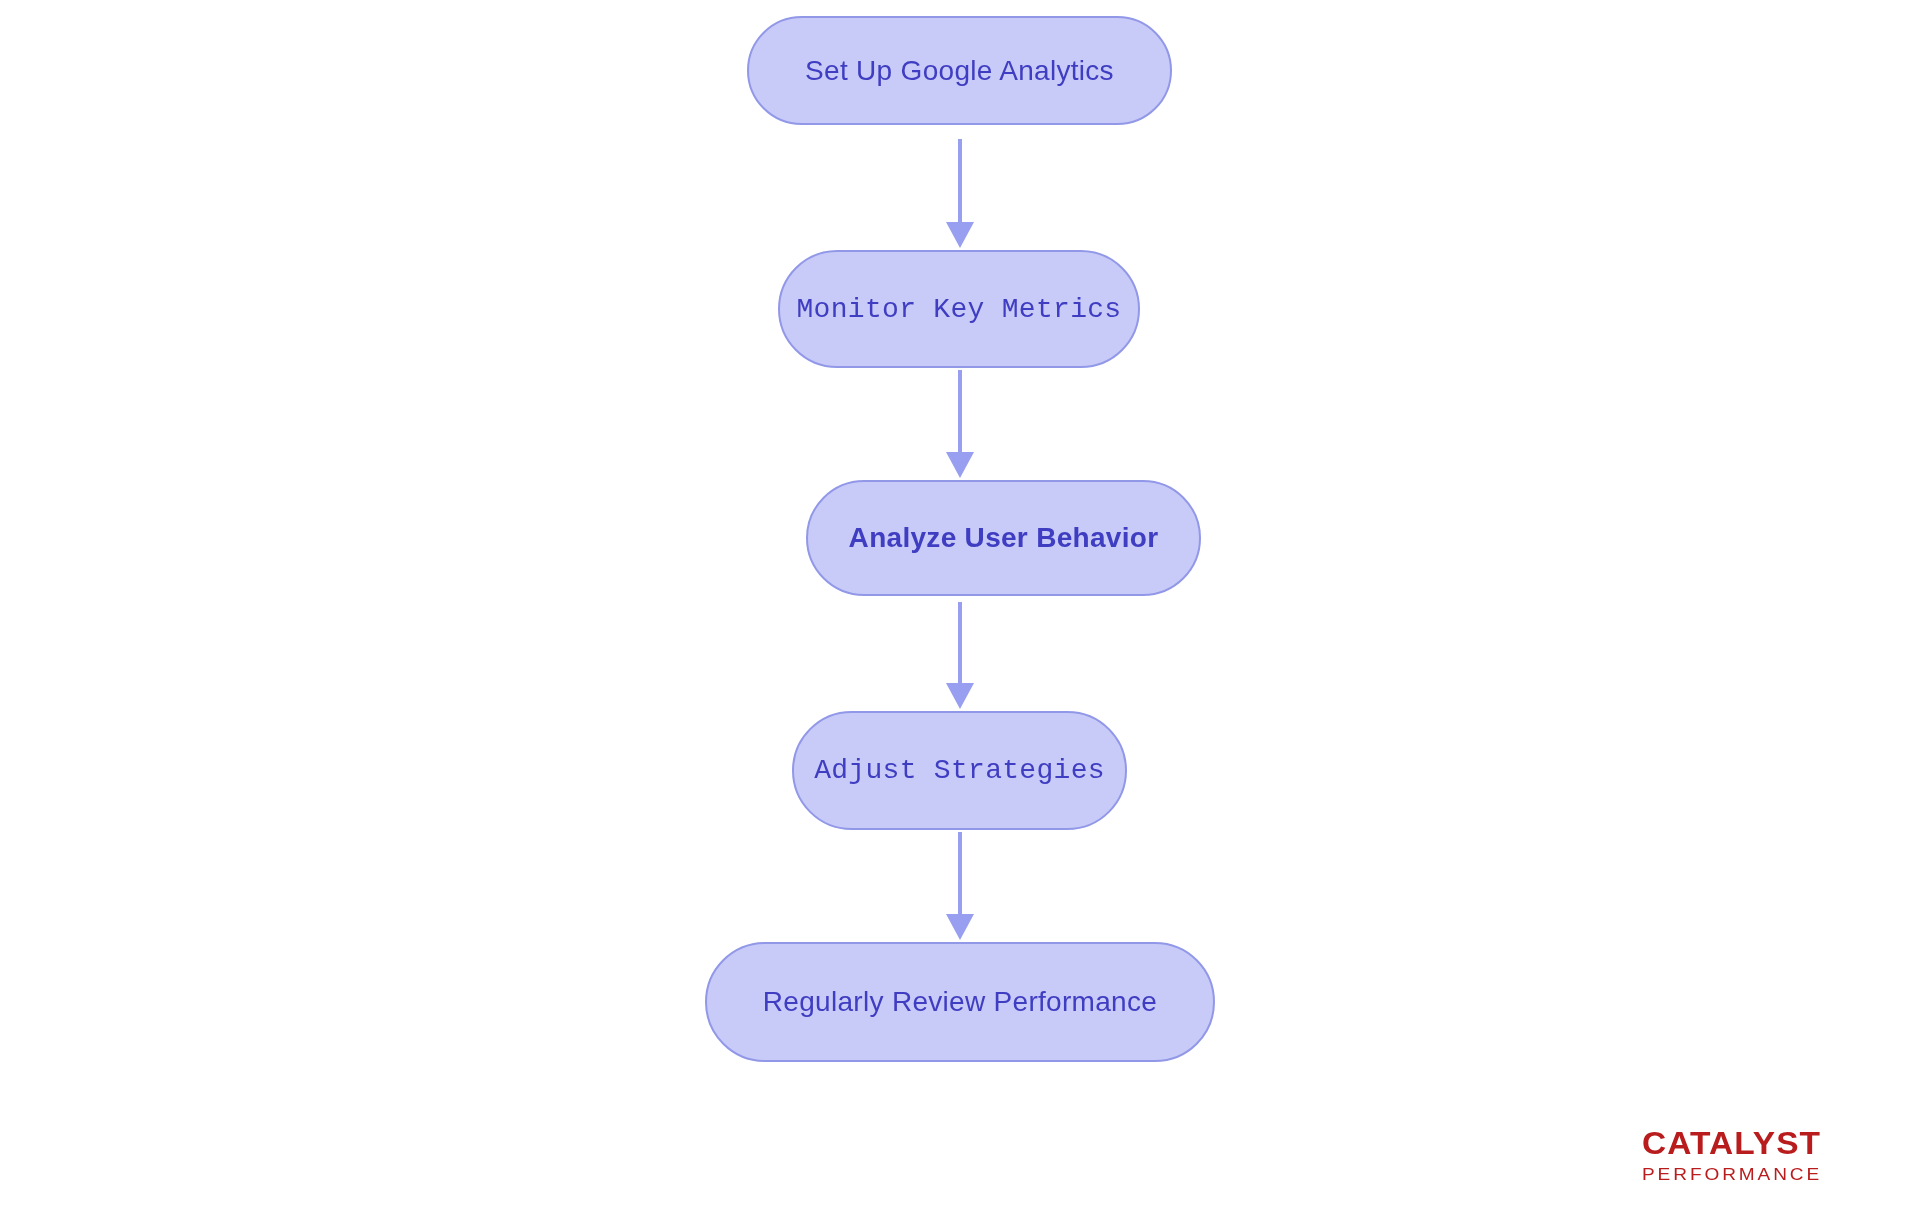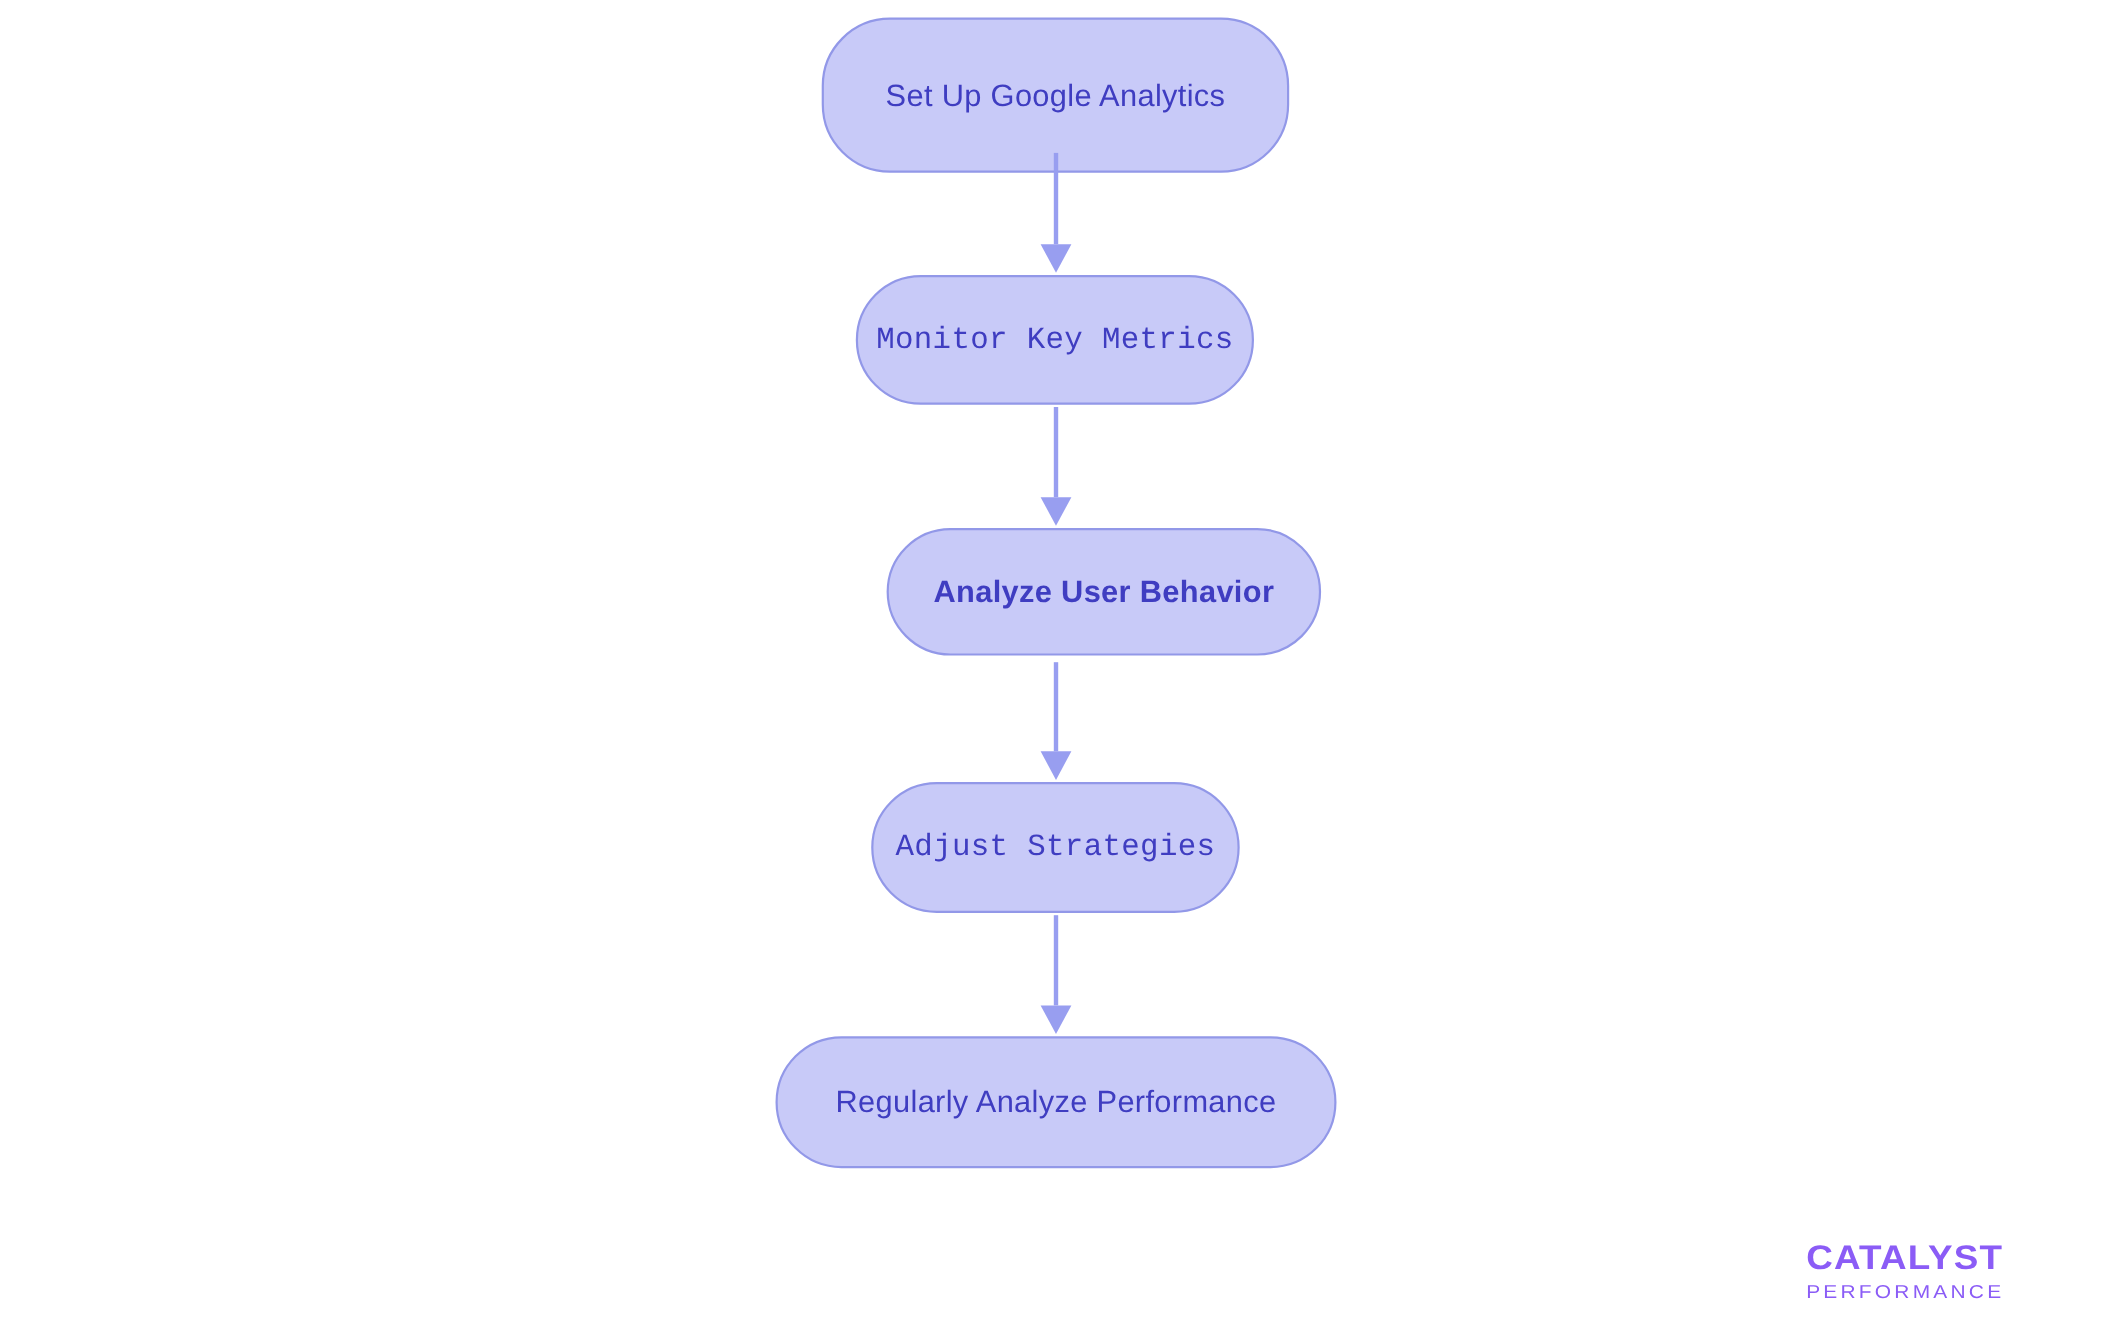--- a/index.html
+++ b/index.html
@@ -22,21 +22,21 @@
     border: 2px solid var(--node-border, #9298e8);
     border-radius: 62px;
     display: flex;
     align-items: center;
     justify-content: center;
     color: var(--node-text, #3f3dc1);
     font-size: 28px;
     letter-spacing: 0.3px;
     white-space: nowrap;
   }
-  .node-1 { left: 747px; top: 16px;  width: 425px; height: 141px; justify-content: center; }
+  .node-1 { left: 747px; top: 16px;  width: 425px; height: 109px; justify-content: center; }
   .node-2 { left: 778px; top: 250px; width: 362px; height: 118px; font-family: Liberation Mono, monospace; }
   .node-3 { left: 806px; top: 480px; width: 395px; height: 116px; font-weight: bold; }
   .node-4 { left: 792px; top: 711px; width: 335px; height: 119px; font-family: Liberation Mono, monospace; }
   .node-5 { left: 705px; top: 942px; width: 510px; height: 120px; }
 
   .flow-arrow { position: absolute; left: 946px; width: 28px; }
   .arrow-a { top: 139px; height: 109px; }
   .arrow-b { top: 370px; height: 108px; }
   .arrow-c { top: 602px; height: 107px; }
   .arrow-d { top: 832px; height: 108px; }
@@ -57,21 +57,21 @@
     height: 0;
     border-left: 14px solid transparent;
     border-right: 14px solid transparent;
     border-top: 26px solid var(--arrow, #989ef0);
   }
 
   .brand {
     position: absolute;
     left: 1642px;
     top: 1128px;
-    color: #8b5cf6;
+    color: #b91c1c;
     line-height: 1;
   }
   .brand-line1 {
     font-size: 31px;
     font-weight: 900;
     letter-spacing: 1px;
     transform: scaleX(1.08);
     transform-origin: left center;
   }
   .brand-line2 {
@@ -118,21 +118,21 @@
   <div class="flow-node node-4">
     <span>Adjust Strategies</span>
   </div>
 
   <div class="flow-arrow arrow-d">
     <div class="arrow-line"></div>
     <div class="arrow-head"></div>
   </div>
 
   <div class="flow-node node-5">
-    <span>Regularly Analyze Performance</span>
+    <span>Regularly Review Performance</span>
   </div>
 
   <div class="brand">
     <div class="brand-line1">CATALYST</div>
     <div class="brand-line2">PERFORMANCE</div>
   </div>
 
 </div>
 
 </body></html>

